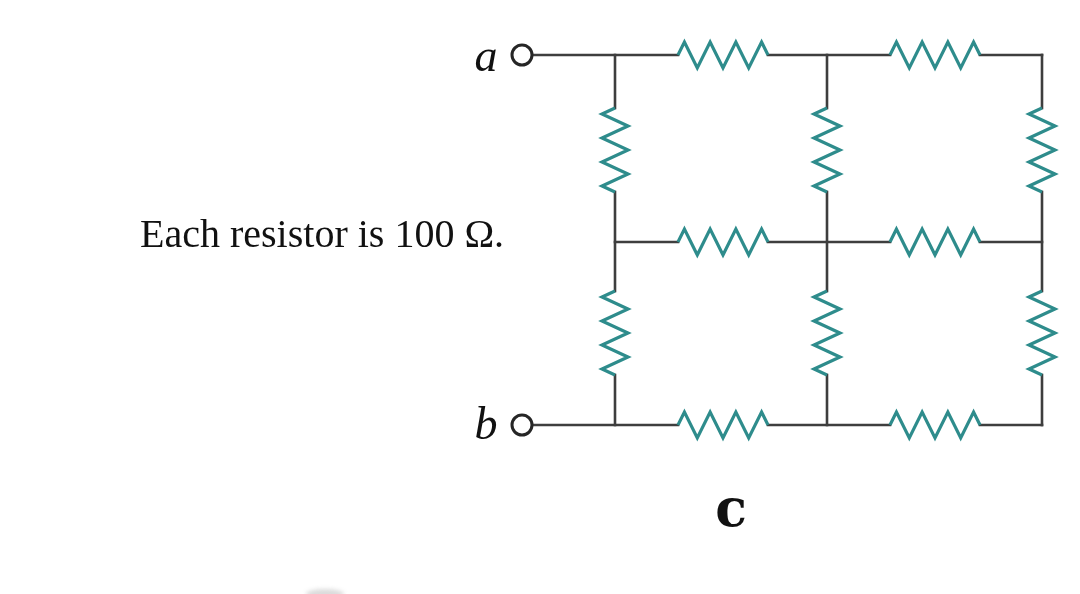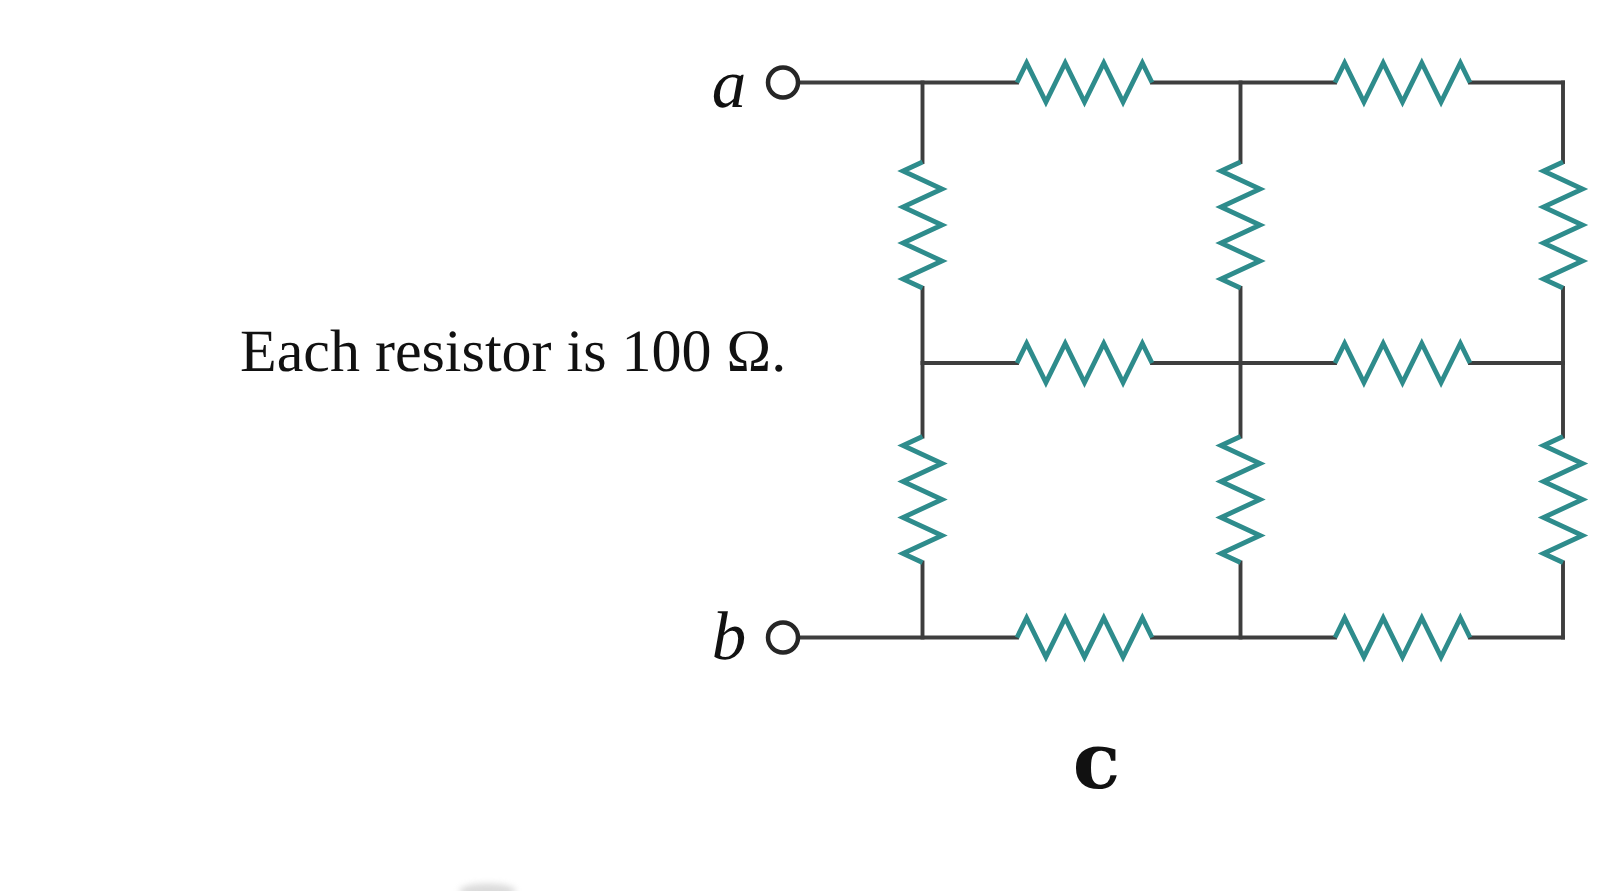--- a/index.html
+++ b/index.html
@@ -24,21 +24,20 @@
     display: block;
   }
   .note {
     position: absolute;
     left: 140px;
     top: 210px;
     font-size: 40px;
     line-height: 48px;
     color: var(--txt, #111111);
     white-space: nowrap;
-    margin-left: 20px;
   }
   .term-label {
     position: absolute;
     width: 44px;
     height: 50px;
     display: flex;
     align-items: center;
     justify-content: center;
     font-style: italic;
     font-size: 46px;

